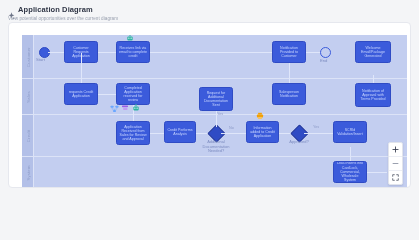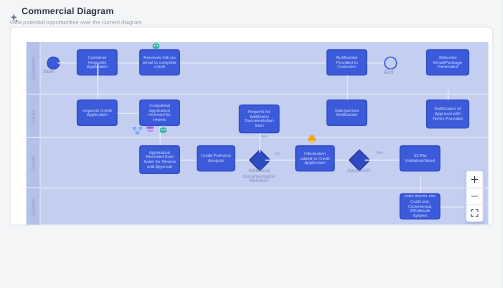--- a/index.html
+++ b/index.html
@@ -92,21 +92,21 @@
 <div class="page">
 
   <div class="header">
     <div class="title-row">
       <span class="spark-icon">
         <svg viewBox="0 0 10 12" width="7" height="8">
           <path d="M5 0.4 L6.1 3.8 L9.3 5 L6.1 6.2 L5 9.6 L3.9 6.2 L0.7 5 L3.9 3.8 Z" fill="#6f7689"></path>
           <circle cx="8.4" cy="9.4" r="1.1" fill="#6f7689"></circle>
         </svg>
       </span>
-      <div class="title">Commercial Diagram</div>
+      <div class="title">Application Diagram</div>
     </div>
     <div class="subtitle">View potential opportunities over the current diagram</div>
   </div>
 
   <div class="card">
 
     <div class="canvas">
 
       <div class="lane" style="top:0;height:44px;">
         <div class="lane-head">

